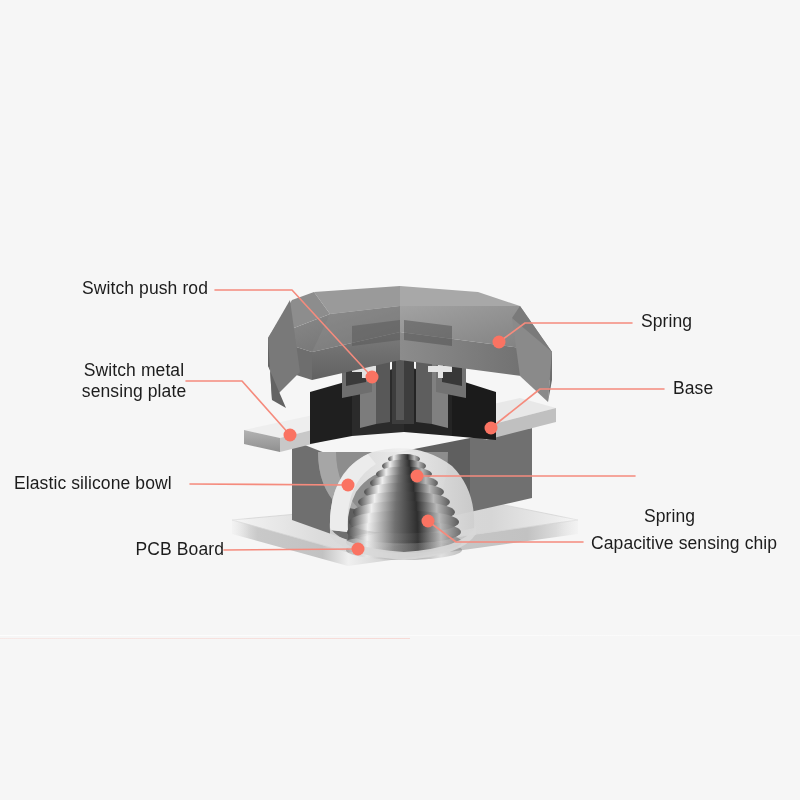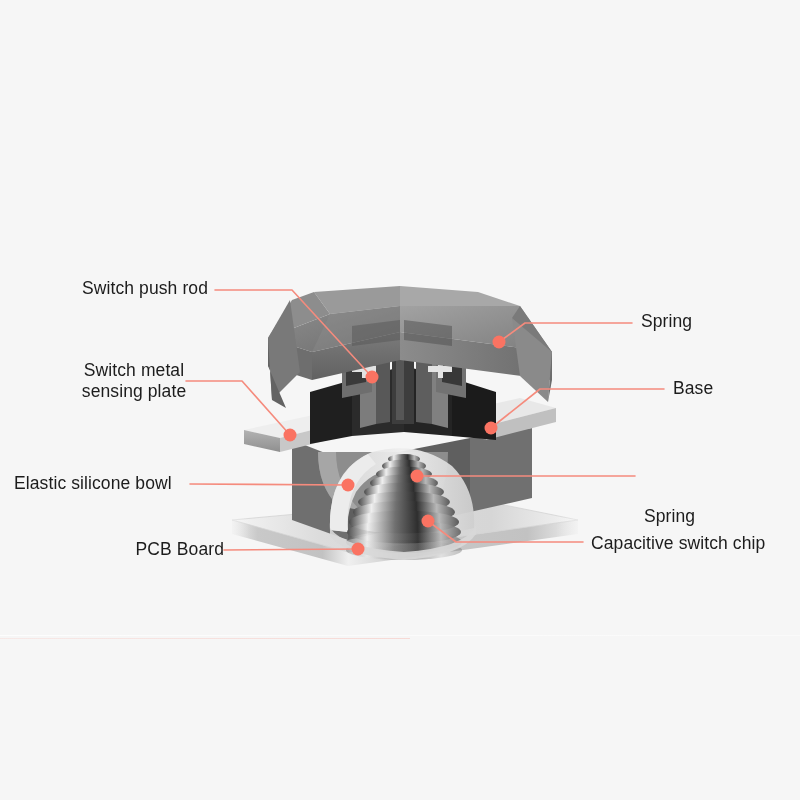--- a/index.html
+++ b/index.html
@@ -259,16 +259,16 @@
 
   <div id="label-layer">
       <div class="label right-align" style="left: 68px; top: 278px; width: 140px; text-align: right;">Switch push rod</div>
       <div class="label right-align" style="left: 60px; top: 360px; width: 148px; text-align: center;">Switch metal
 sensing plate</div>
       <div class="label right-align" style="left: 14px; top: 473px; width: 170px; text-align: left;">Elastic silicone bowl</div>
       <div class="label right-align" style="left: 127px; top: 539px; width: 90px; text-align: right; margin-left: 7px;">PCB Board</div>
       <div class="label left-align" style="left: 641px; top: 311px; width: 80px;">Spring</div>
       <div class="label left-align" style="left: 673px; top: 378px; width: 60px;">Base</div>
       <div class="label left-align" style="left: 644px; top: 466px; width: 70px; margin-top: 40px;">Spring</div>
-      <div class="label left-align" style="left: 591px; top: 533px; width: 200px;">Capacitive switch chip</div>
+      <div class="label left-align" style="left: 591px; top: 533px; width: 200px;">Capacitive sensing chip</div>
     </div>
 
 </div>
 
 </body></html>

